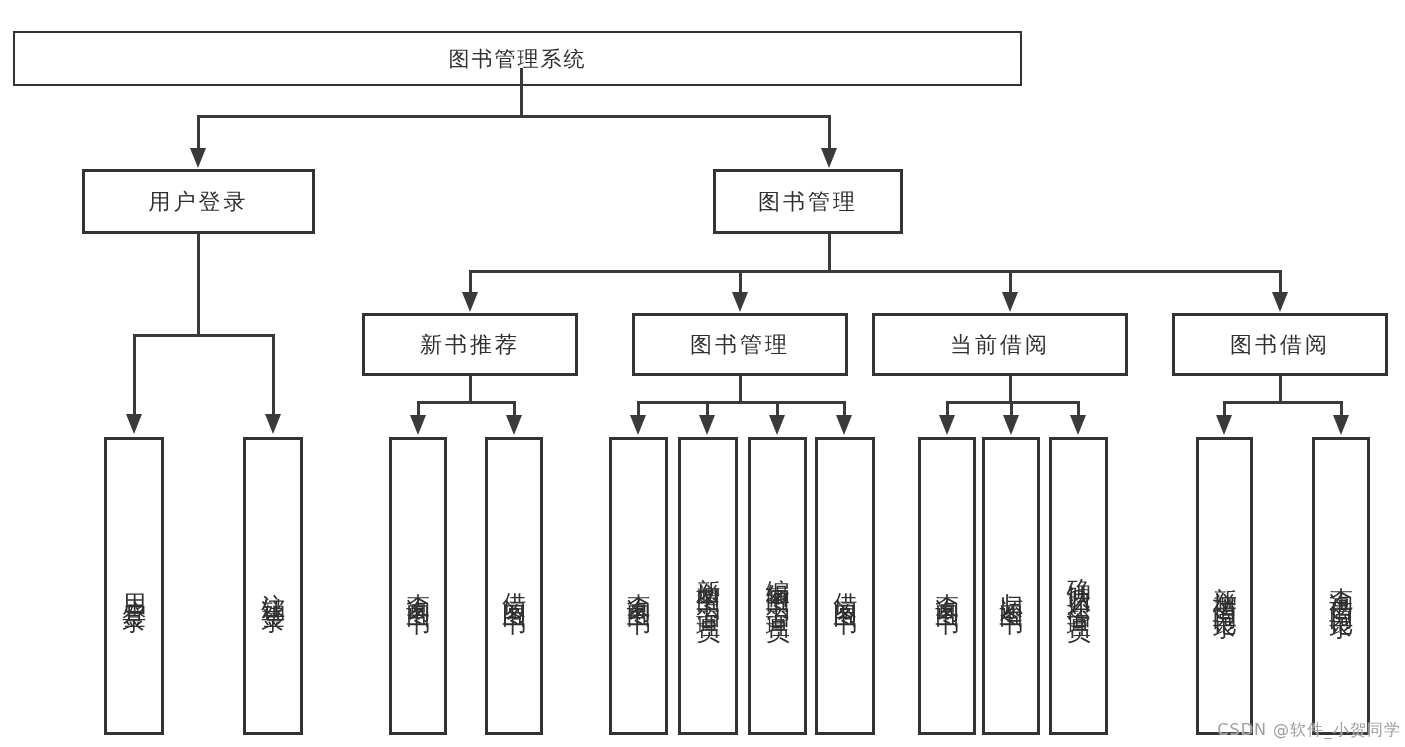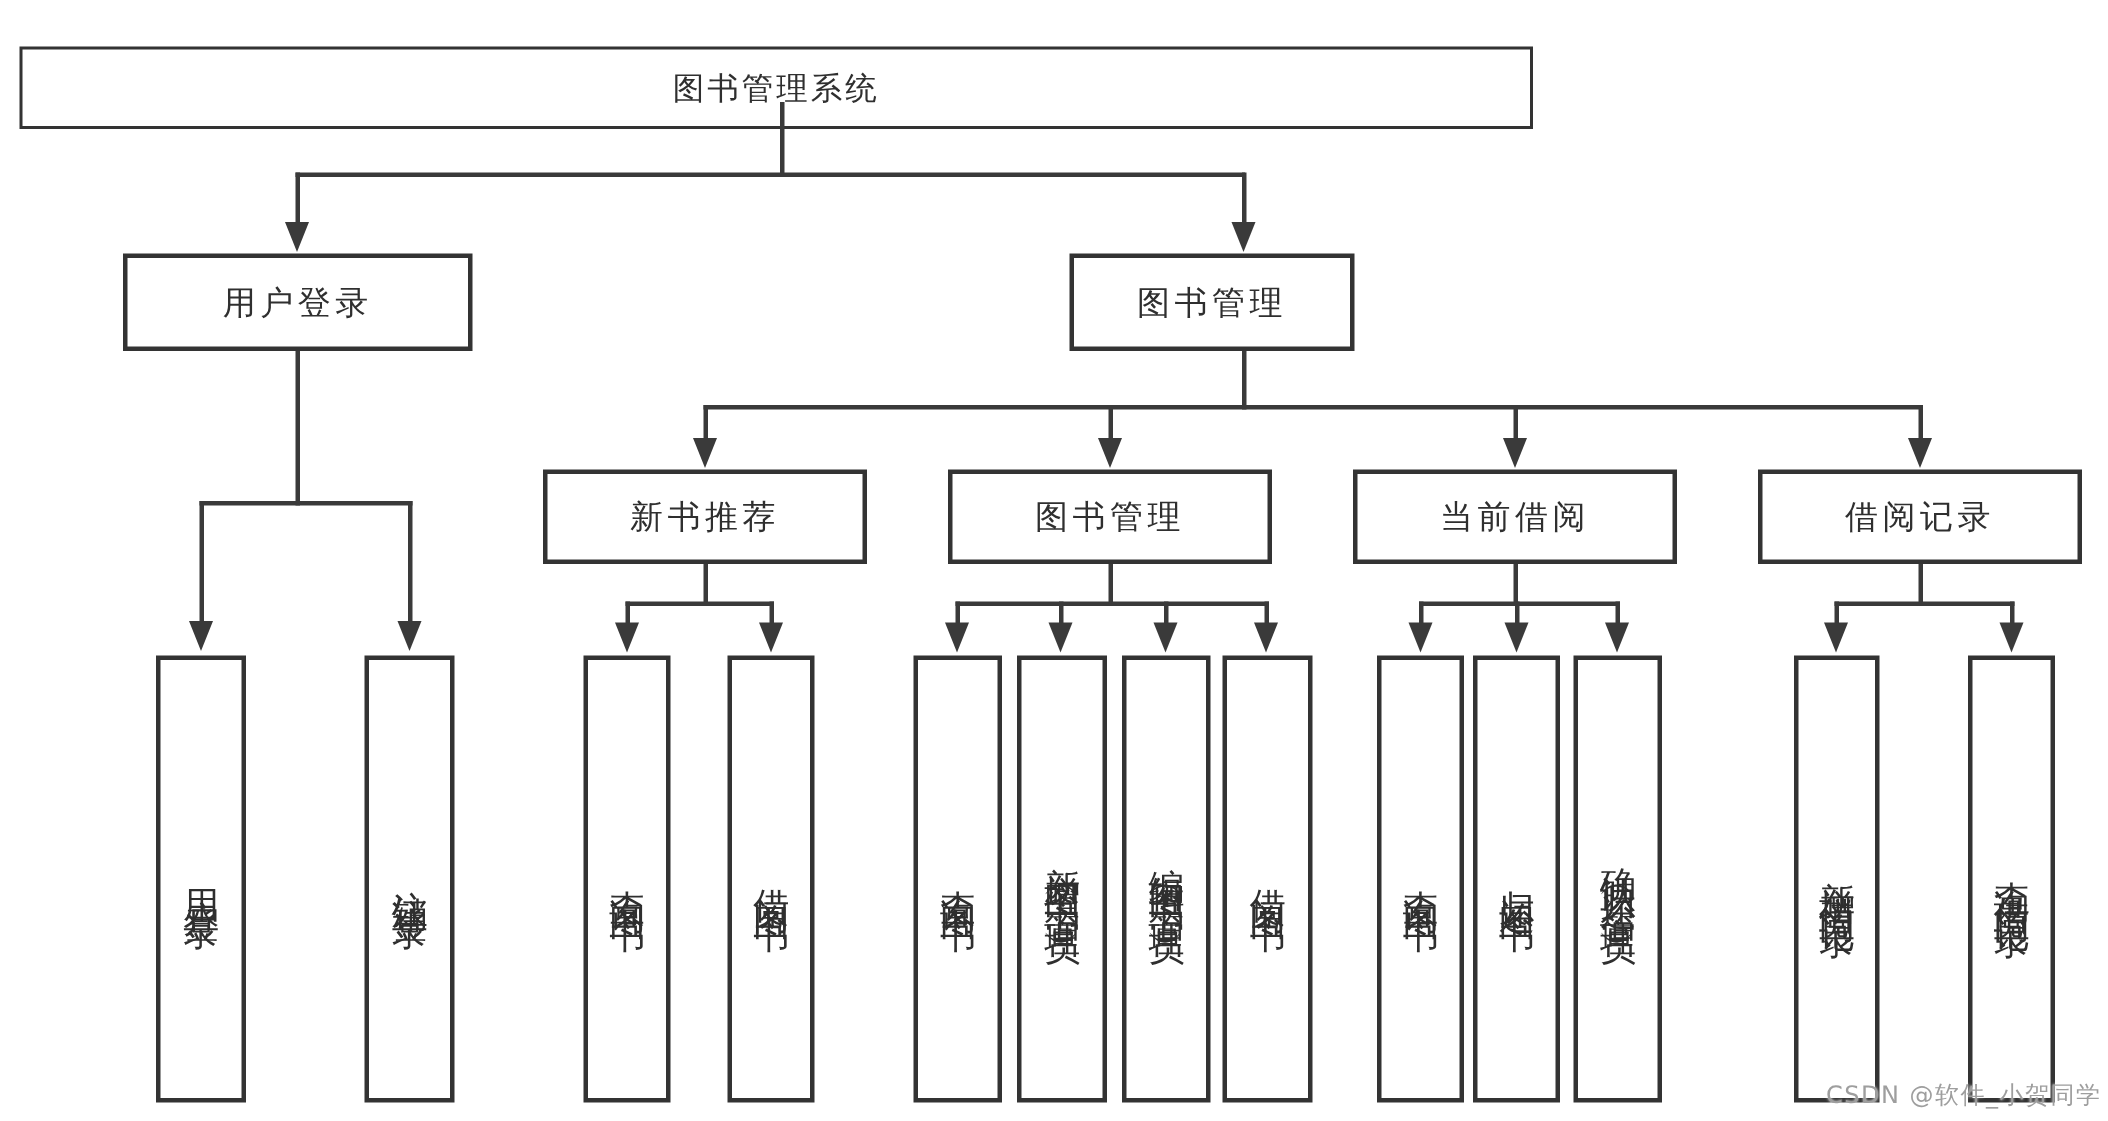--- a/index.html
+++ b/index.html
@@ -44,25 +44,25 @@
   <div class="box" style="left:713px;top:169px;width:190px;height:65px;">
     <span class="hlbl">图书管理</span>
   </div>
 
   <div class="box" style="left:362px;top:313px;width:216px;height:63px;">
     <span class="hlbl">新书推荐</span>
   </div>
   <div class="box" style="left:632px;top:313px;width:216px;height:63px;">
     <span class="hlbl">图书管理</span>
   </div>
-  <div class="box" style="left:902px;top:313px;width:216px;height:63px;">
+  <div class="box" style="left:872px;top:313px;width:256px;height:63px;">
     <span class="hlbl">当前借阅</span>
   </div>
   <div class="box" style="left:1172px;top:313px;width:216px;height:63px;">
-    <span class="hlbl">借阅记录</span>
+    <span class="hlbl">图书借阅</span>
   </div>
 
   <div class="box leaf" style="left:104px;top:437px;width:60px;height:298px;">
     <span class="vlbl">用户登录</span>
   </div>
   <div class="box leaf" style="left:243px;top:437px;width:60px;height:298px;">
     <span class="vlbl">注销登录</span>
   </div>
 
   <div class="box leaf" style="left:389px;top:437px;width:58px;height:298px;">

